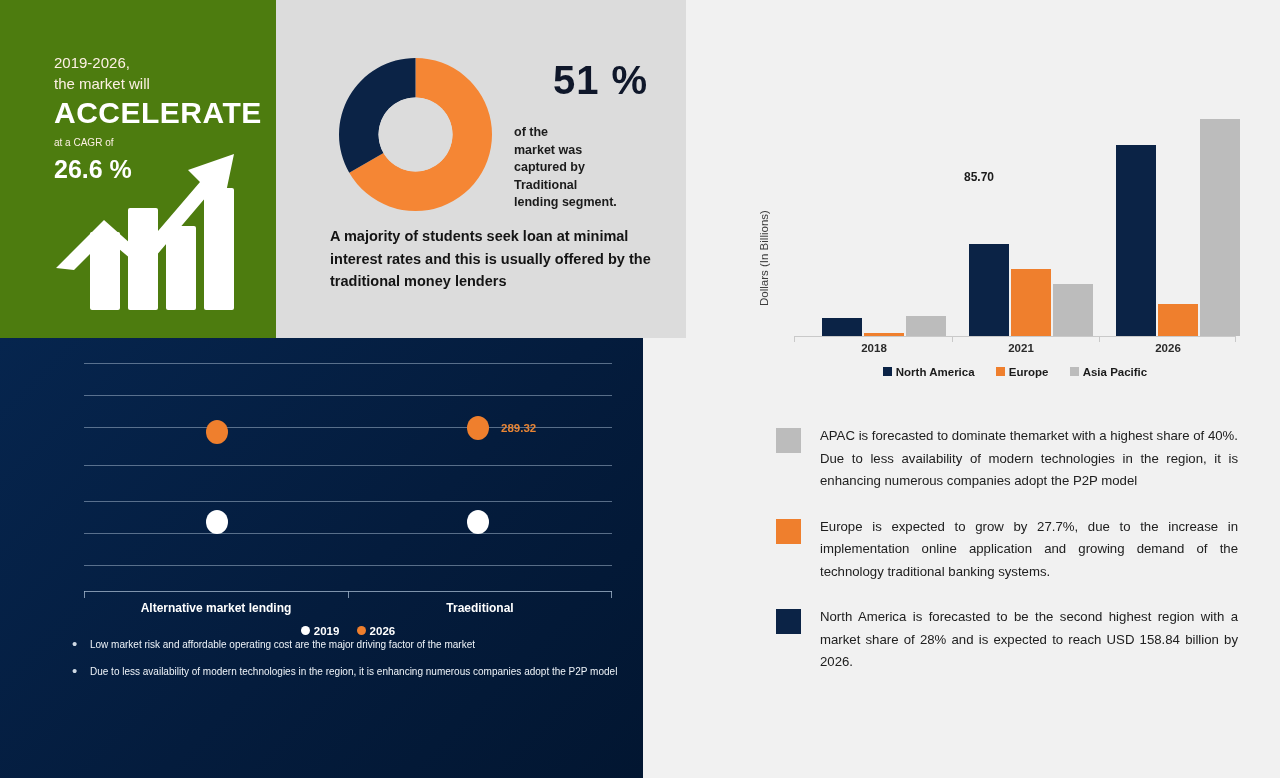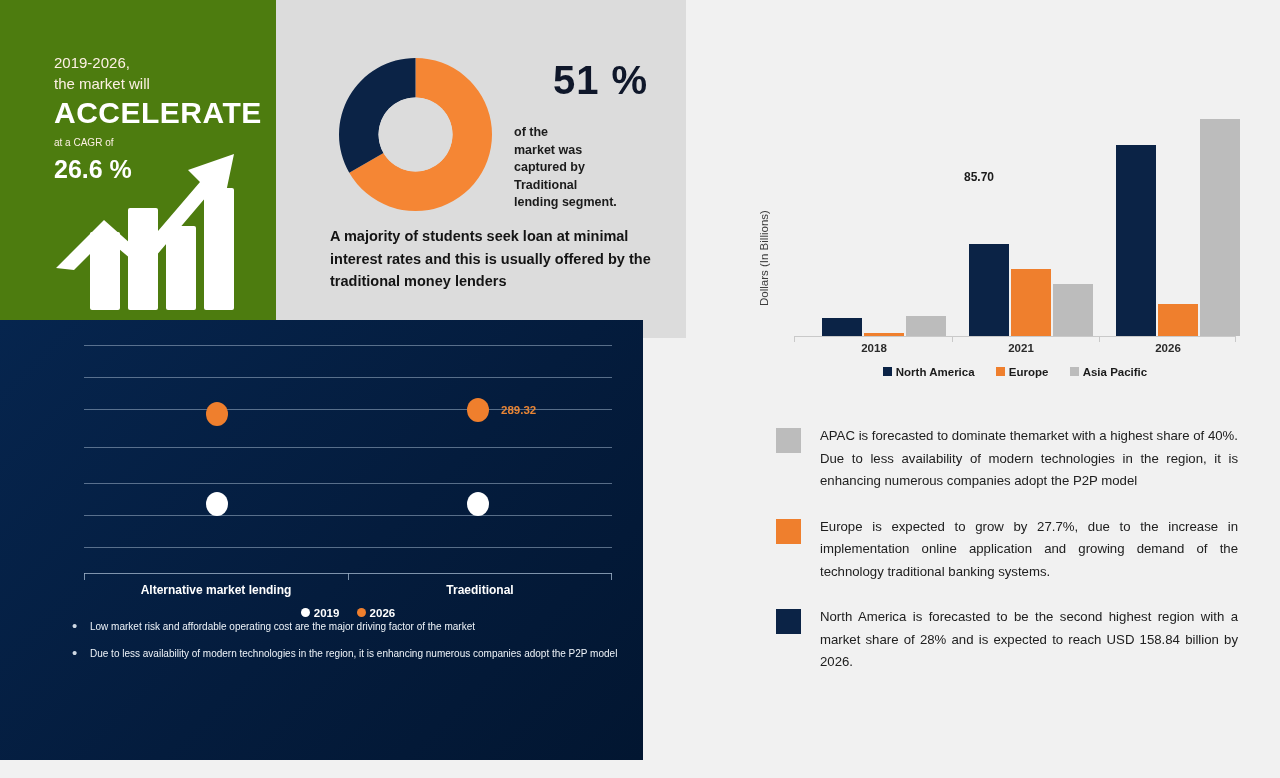--- a/index.html
+++ b/index.html
@@ -37,21 +37,21 @@
   .pct-desc{
     margin-top:20px;font-size:12.5px;font-weight:bold;color:#1b1b1b;line-height:17.5px;
   }
   .donut-note{
     position:absolute;left:54px;top:225px;width:330px;
     font-size:14.5px;font-weight:bold;color:#141414;line-height:22.5px;
   }
 
   
   .panel-navy{
-    position:absolute;left:0;top:320px;width:643px;height:440px;
+    position:absolute;left:0;top:338px;width:643px;height:440px;
     background:#041e42;
     background-image:linear-gradient(135deg,#06254e 0%,#041c3d 55%,#021631 100%);
   }
   .dotplot{position:absolute;left:84px;top:25px;width:528px;height:245px;}
   .gridline{position:absolute;left:0;width:528px;height:1px;background:#9eb2c8;opacity:.55;}
   .axisline{position:absolute;left:0;top:228px;width:528px;height:1px;background:#9eb2c8;opacity:.8;}
   .tick{position:absolute;top:228px;width:1px;height:7px;background:#9eb2c8;opacity:.8;}
   .dot{position:absolute;width:22px;height:24px;border-radius:50%;}
   .dot-2019{background:#ffffff;}
   .dot-2026{background:#ef7f2d;}

